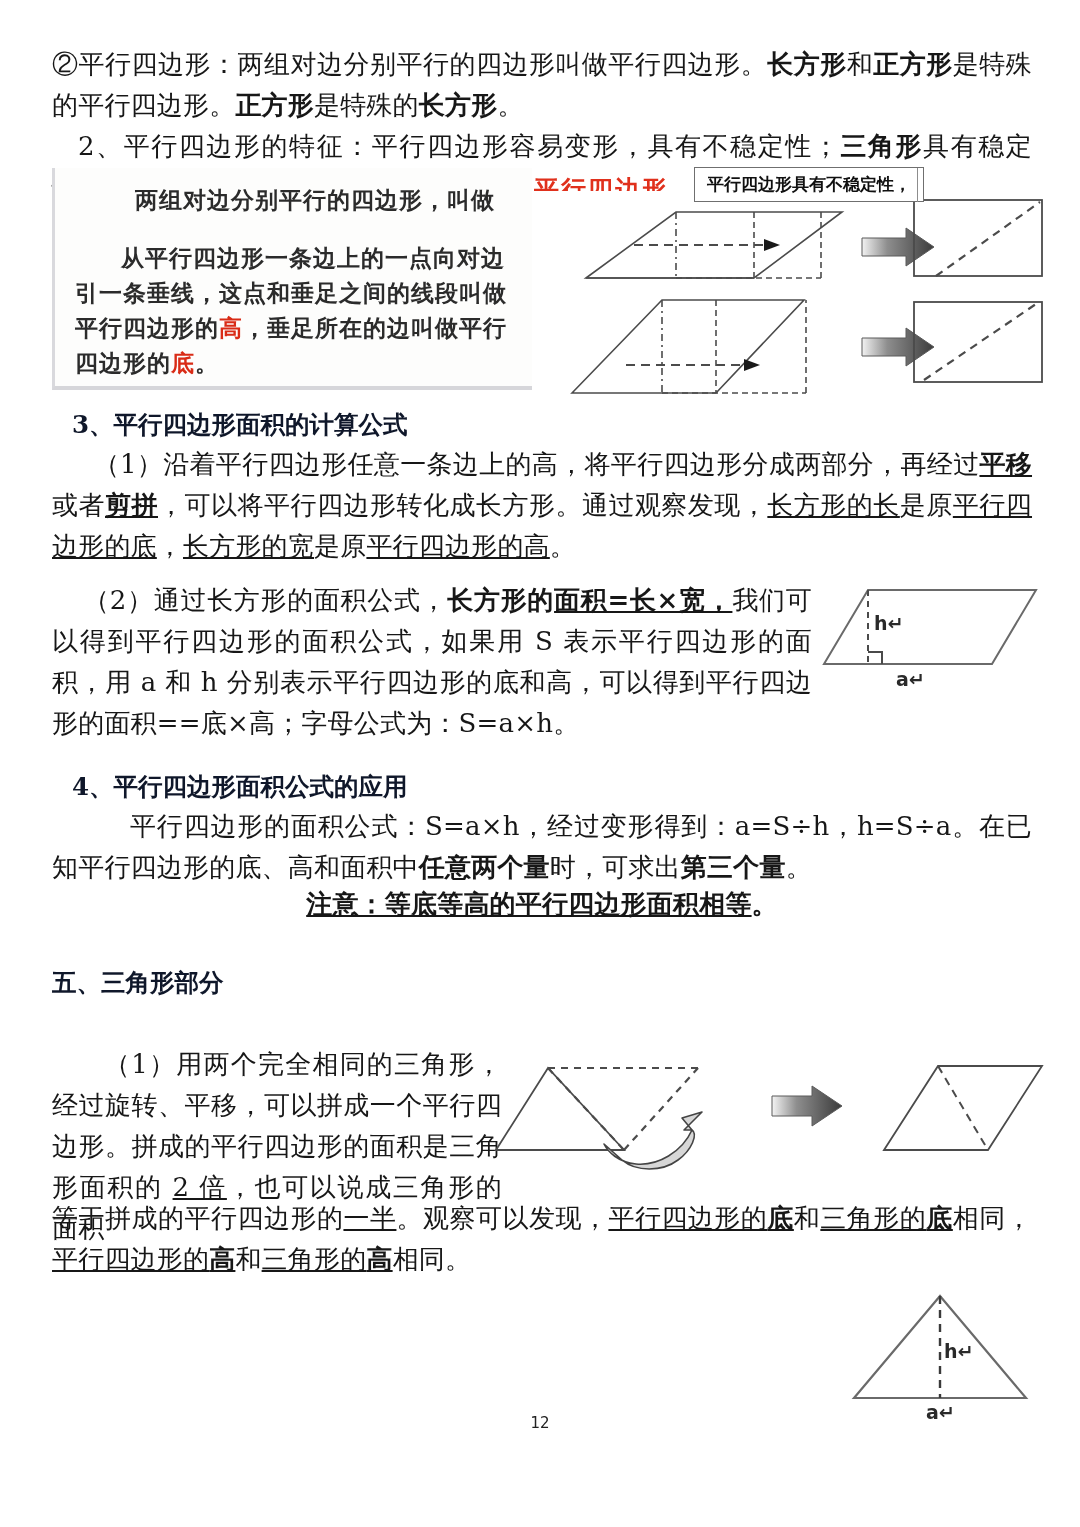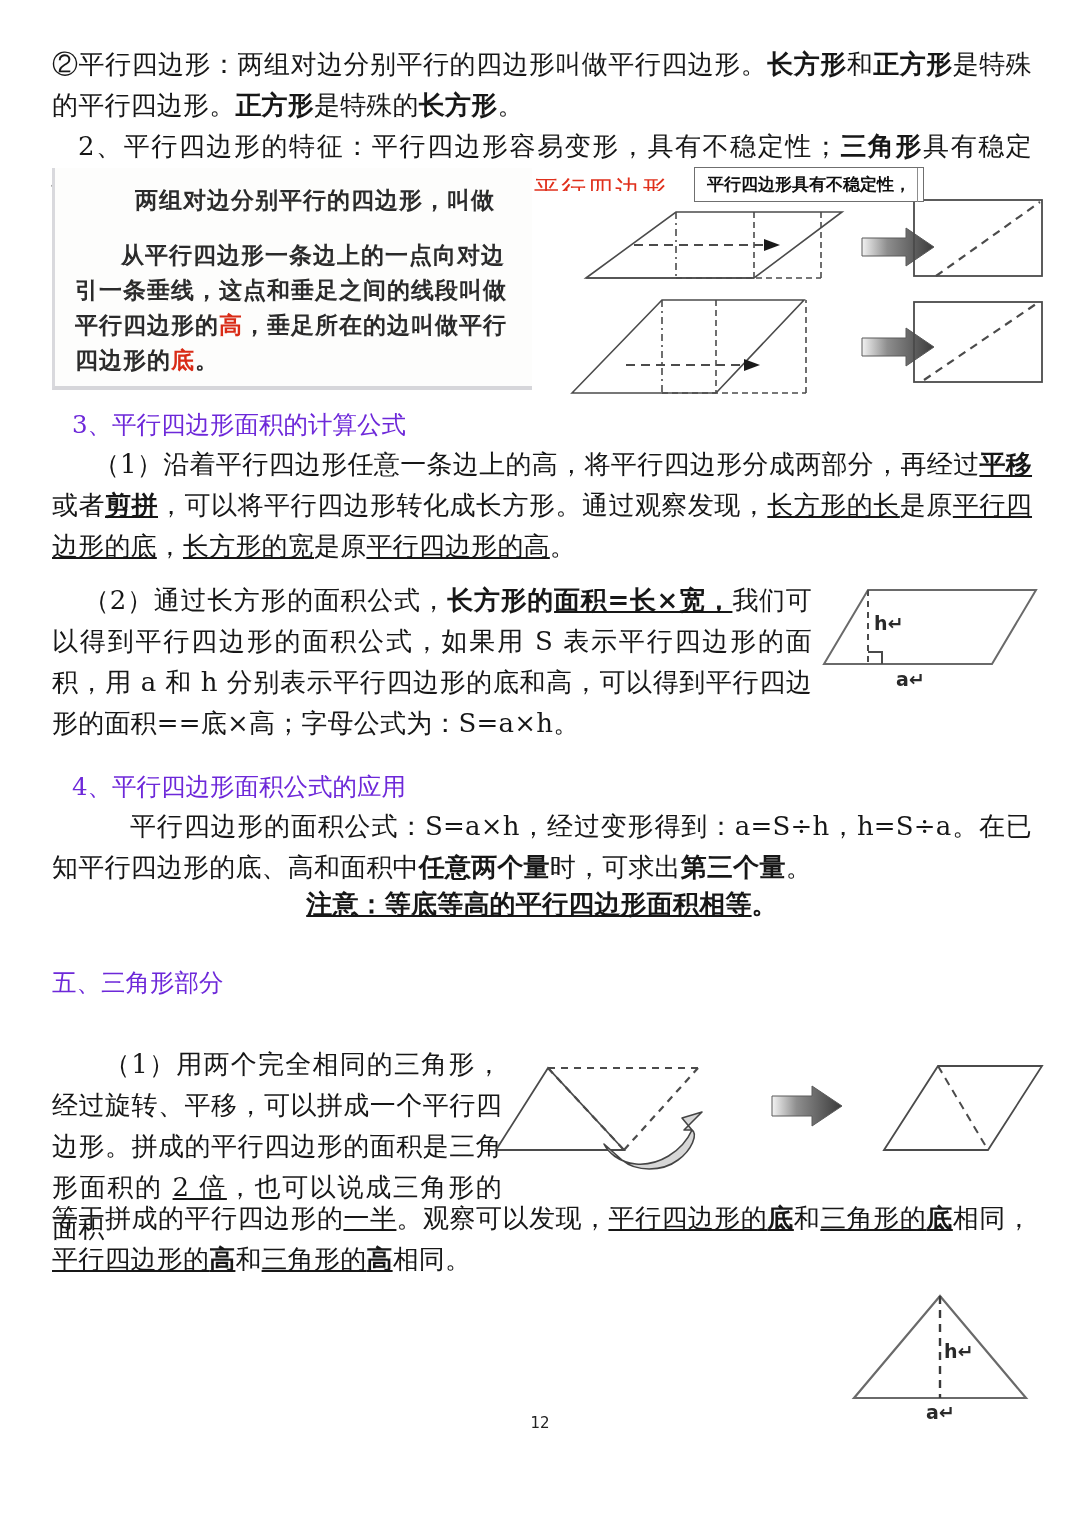--- a/index.html
+++ b/index.html
@@ -28,22 +28,22 @@
     text-justify: inter-ideograph;
   }
   .b   { font-weight: bold; }
   .u   { text-decoration: underline; text-underline-offset: 2px; }
   .bu  { font-weight: bold; text-decoration: underline; text-underline-offset: 2px; }
   .ind2 { text-indent: 2em; }
   .heading {
     position: absolute;
     font-size: 24.5px;
     line-height: 41px;
-    font-weight: normal;
-    color: #6d28d9;
+    font-weight: bold;
+    color: #0f172a;
   }
   .centered { text-align: center; }
 
   
   .scan-panel {
     position: absolute;
     left: 52px;
     top: 168px;
     width: 480px;
     height: 222px;
@@ -65,33 +65,32 @@
     position: absolute;
     left: 80px;
     top: 14px;
     white-space: nowrap;
   }
   .hand-block {
     position: absolute;
     left: 20px;
     top: 72px;
     width: 450px;
-    font-family: Liberation Mono, monospace;
   }
   .hand-block .first { text-indent: 2em; display: block; }
   .red { color: #d92b16; font-weight: 700; }
 
   
   .red-label {
     position: absolute;
     left: 534px;
     top: 176px;
     font-size: 25px;
     line-height: 28px;
-    font-weight: 400;
+    font-weight: 700;
     color: #e0301c;
     letter-spacing: 2px;
     white-space: nowrap;
     clip-path: inset(0 0 46% 0);
     z-index: 3;
   }
 
   
   .callout {
     position: absolute;

